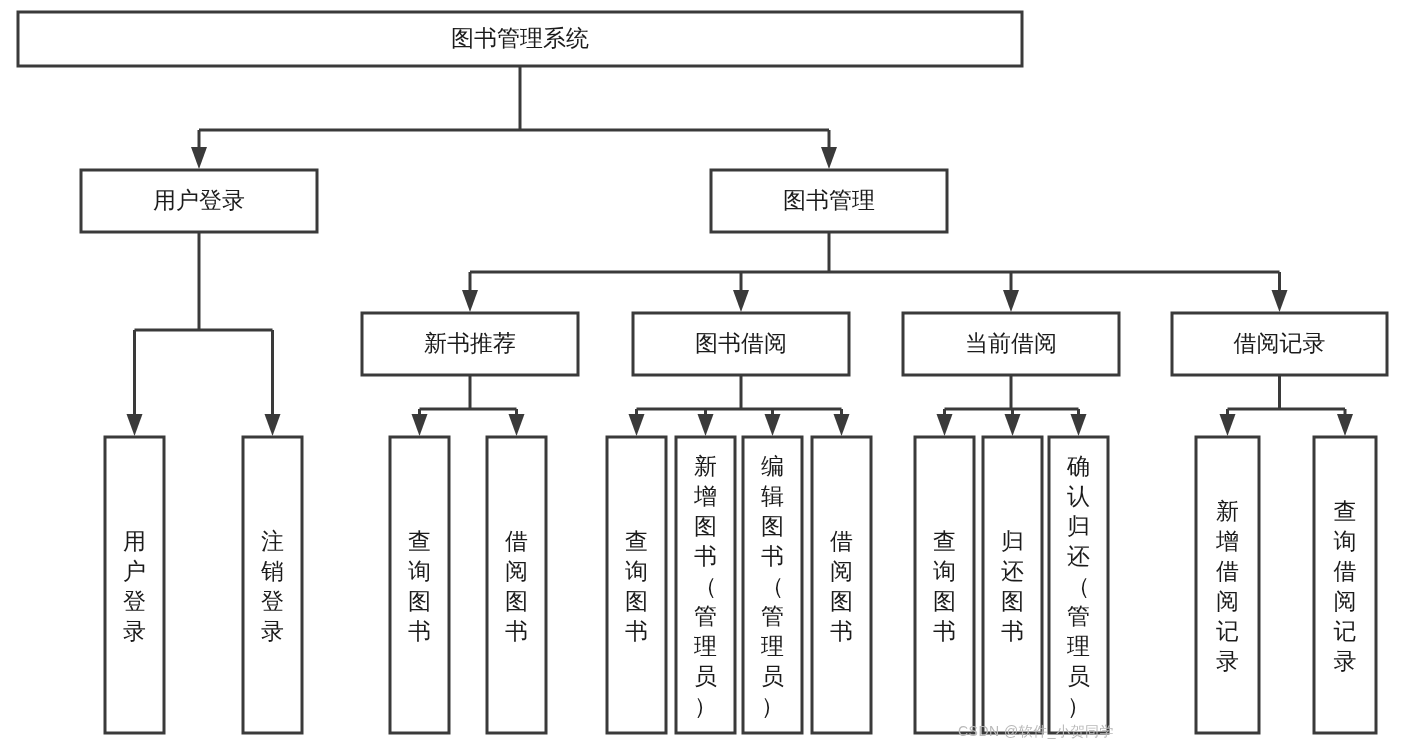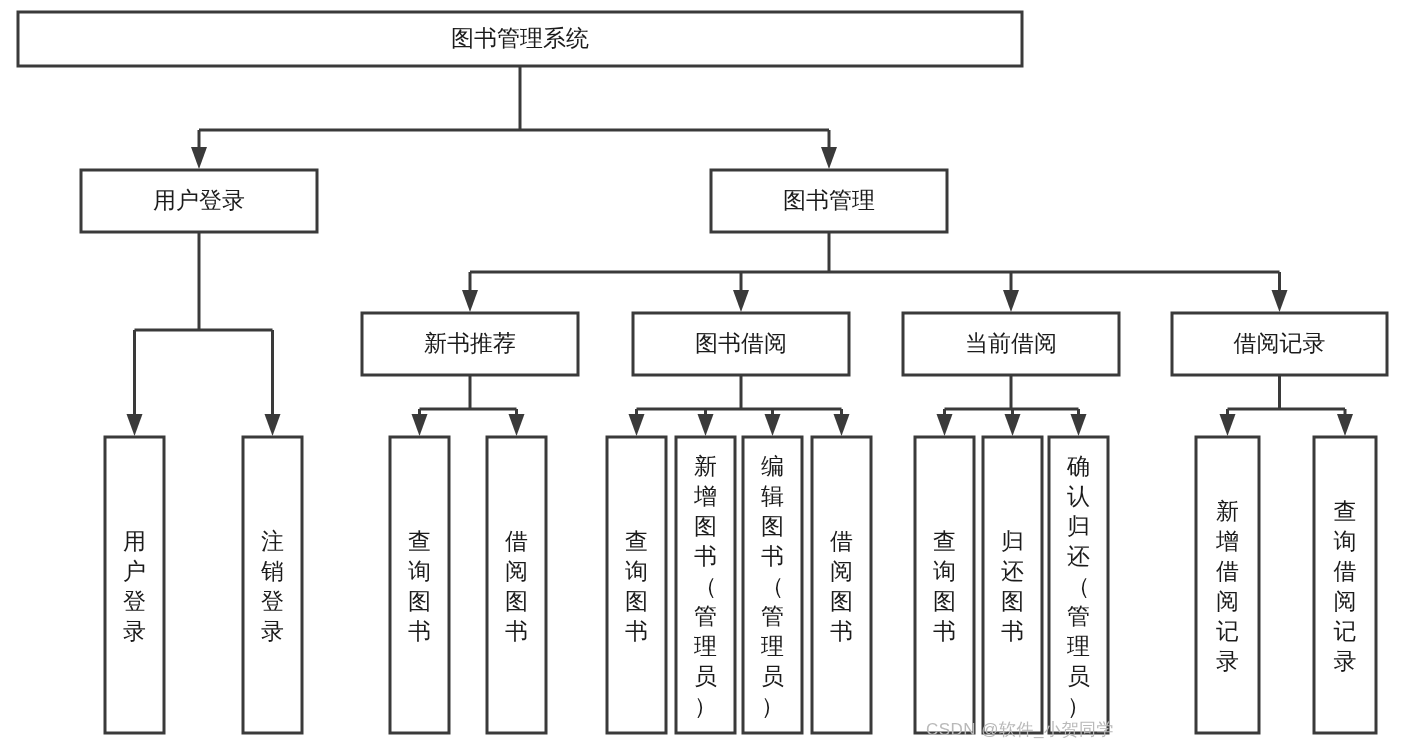--- a/index.html
+++ b/index.html
@@ -52,21 +52,21 @@
     font-family: "Liberation Sans", "DejaVu Sans", sans-serif;
     font-size: 23px;
     fill: #1b1b1b;
     text-anchor: middle;
   }
   .watermark {
     position: absolute;
     right: 14px;
     bottom: 6px;
     font-family: "Liberation Sans", "DejaVu Sans", sans-serif;
-    font-size: 17px;
+    font-size: 14px;
     color: #b9b9b9;
     letter-spacing: 0.5px;
     white-space: nowrap;
     pointer-events: none;
   }
 </style>
 </head>
 <body>
 
 <div id="diagram-root">

